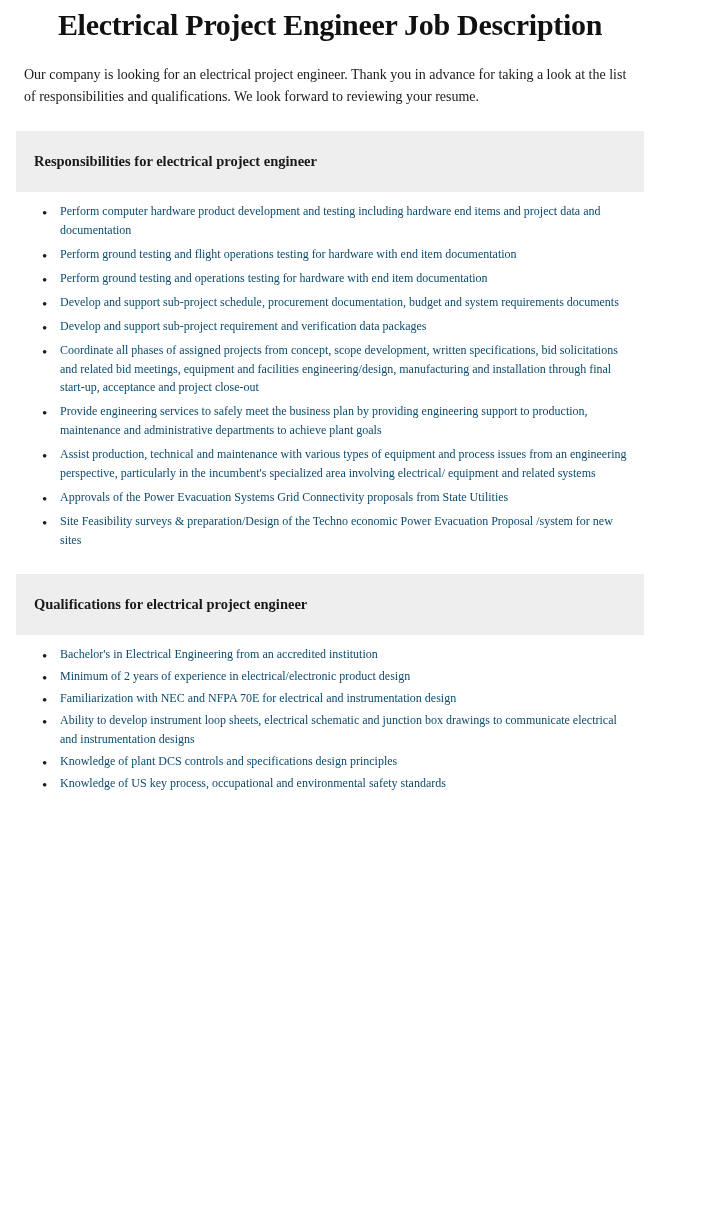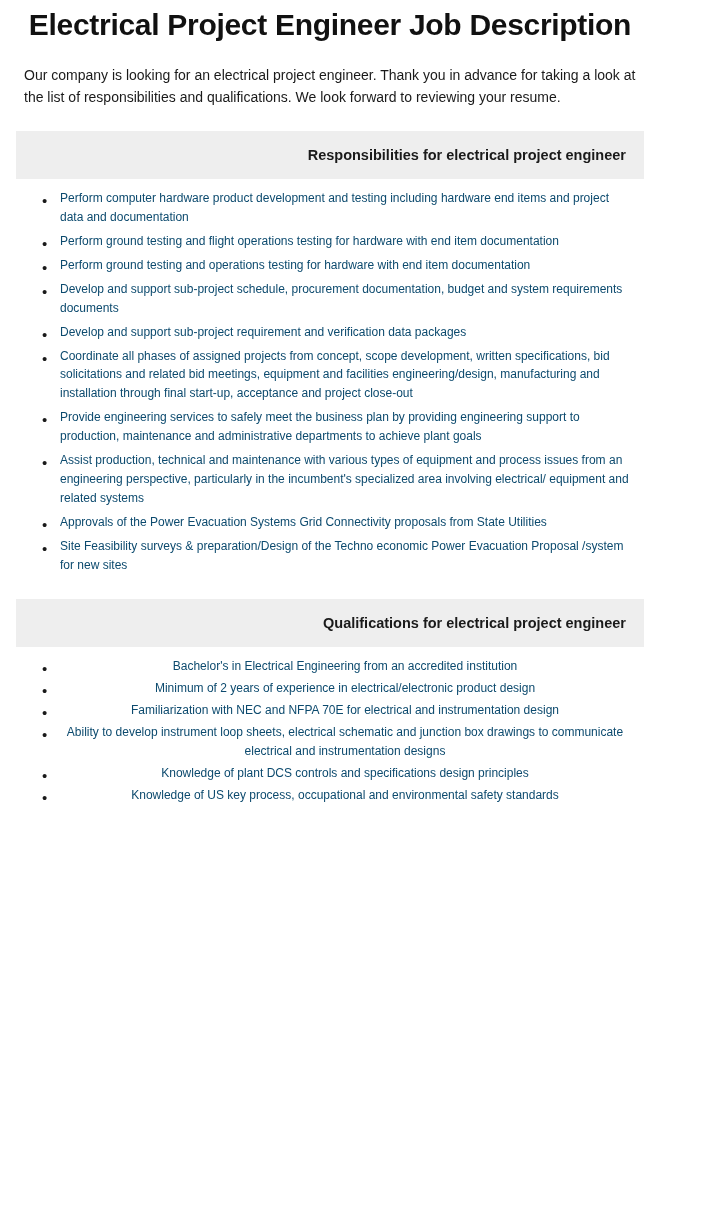--- a/index.html
+++ b/index.html
@@ -10,20 +10,21 @@
   body {
     width: 720px;
     font-family: "Liberation Sans", sans-serif;
     color: #000000;
     -webkit-font-smoothing: antialiased;
   }
   .page {
     width: 660px;
     box-sizing: border-box;
     padding: 0 24px 10px 24px;
+    font-family: Liberation Serif, serif;
   }
   h1.title {
     font-size: 30px;
     line-height: 1.25;
     font-weight: bold;
     letter-spacing: -0.3px;
     margin: 6px 0 20px 0;
     text-align: center;
     color: #111111;
   }
@@ -31,24 +32,23 @@
     font-size: 14px;
     line-height: 1.62;
     margin: 0 0 22px 0;
     color: #1a1a1a;
   }
   .section-header {
     background: #eeeeee;
     font-size: 14.5px;
     font-weight: bold;
     color: #1a1a1a;
-    padding: 16px 18px;
+    padding: 22px 18px;
     margin: 0 -8px 10px -8px;
     box-sizing: border-box;
-    text-align: right;
   }
   ul.items {
     list-style: none;
     margin: 0 0 24px 0;
     padding: 0;
   }
   ul.items li {
     position: relative;
     font-size: 12px;
     line-height: 1.58;
@@ -59,21 +59,21 @@
   ul.items li::before {
     content: "\2022";
     position: absolute;
     left: 18px;
     top: 0;
     font-size: 15px;
     line-height: 1.58;
     color: #1a1a1a;
   }
   .section { margin: 0; }
-  .section.qualifications ul.items li { margin-bottom: 3px; text-align: center; }
+  .section.qualifications ul.items li { margin-bottom: 3px; }
 </style>
 </head>
 <body>
 
 <div class="page">
 
   <h1 class="title">Electrical Project Engineer Job Description</h1>
 
   <p class="intro">Our company is looking for an electrical project engineer. Thank you in advance for taking a look at the list of responsibilities and qualifications. We look forward to reviewing your resume.</p>
 

